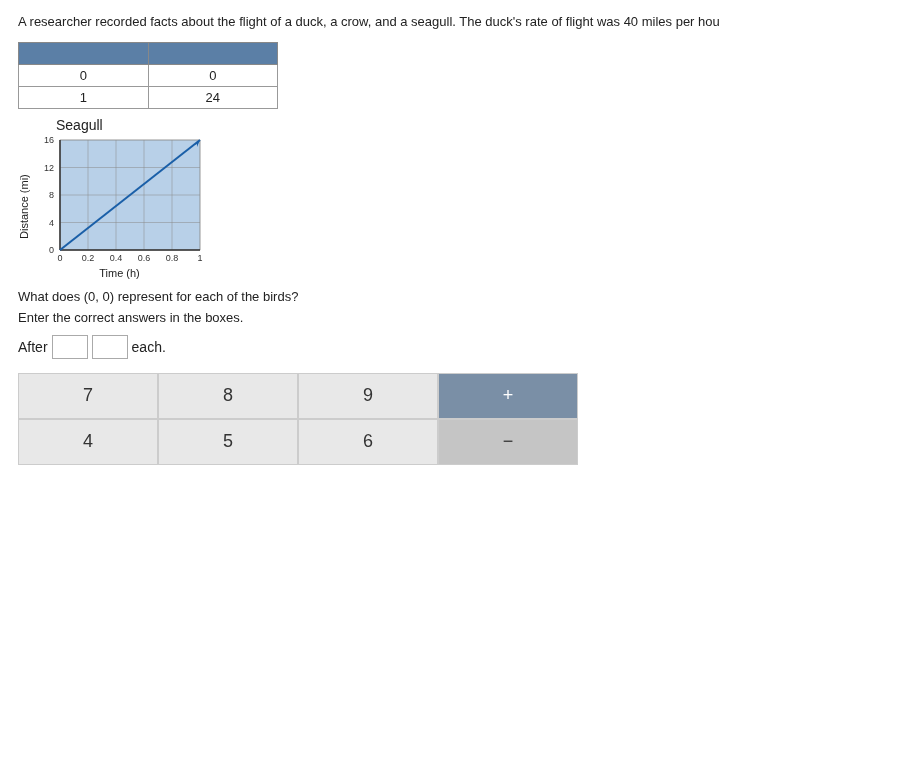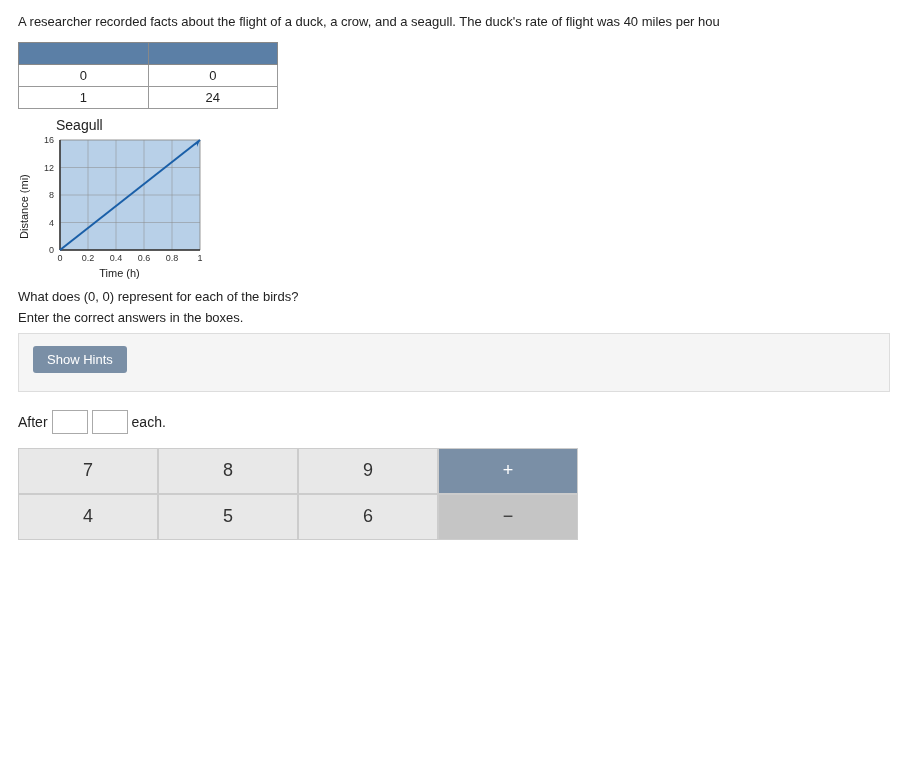--- a/index.html
+++ b/index.html
@@ -82,21 +82,21 @@
       margin-top: 2px;
     }
     
     .question-text {
       font-size: 13px;
       margin-bottom: 6px;
       margin-top: 8px;
     }
     .instruction-text {
       font-size: 13px;
-      margin-bottom: 8px;
+      margin-bottom: 0;
     }
     
     .hints-area {
       background: #f5f5f5;
       border: 1px solid #ddd;
       padding: 12px 14px 18px 14px;
       margin-bottom: 18px;
       width: 960px;
       max-width: 100%;
     }
@@ -231,23 +231,20 @@
     </div>
   </div>
 
   <div class="question-text">
     <span>What does (0, 0) represent for each of the birds?</span>
   </div>
   <div class="instruction-text">
     <span>Enter the correct answers in the boxes.</span>
   </div>
 
-  <div class="hints-area">
-    <button class="hints-btn">Show Hints</button>
-  </div>
 
   <div class="answer-section">
     <span>After</span>
     <input class="answer-box" type="text" value="" style="">
     <input class="answer-box" type="text" value="" style="">
     <span>each.</span>
   </div>
 
   <div class="numpad">
     <div class="numpad-row">

